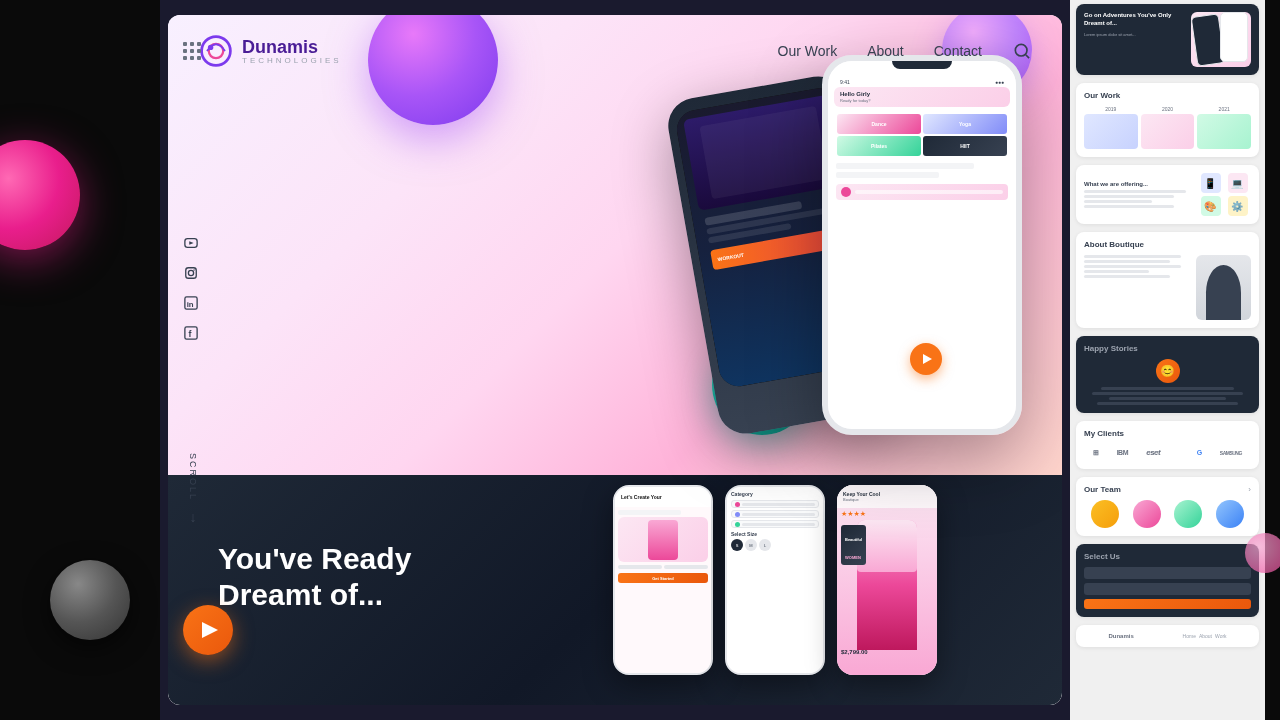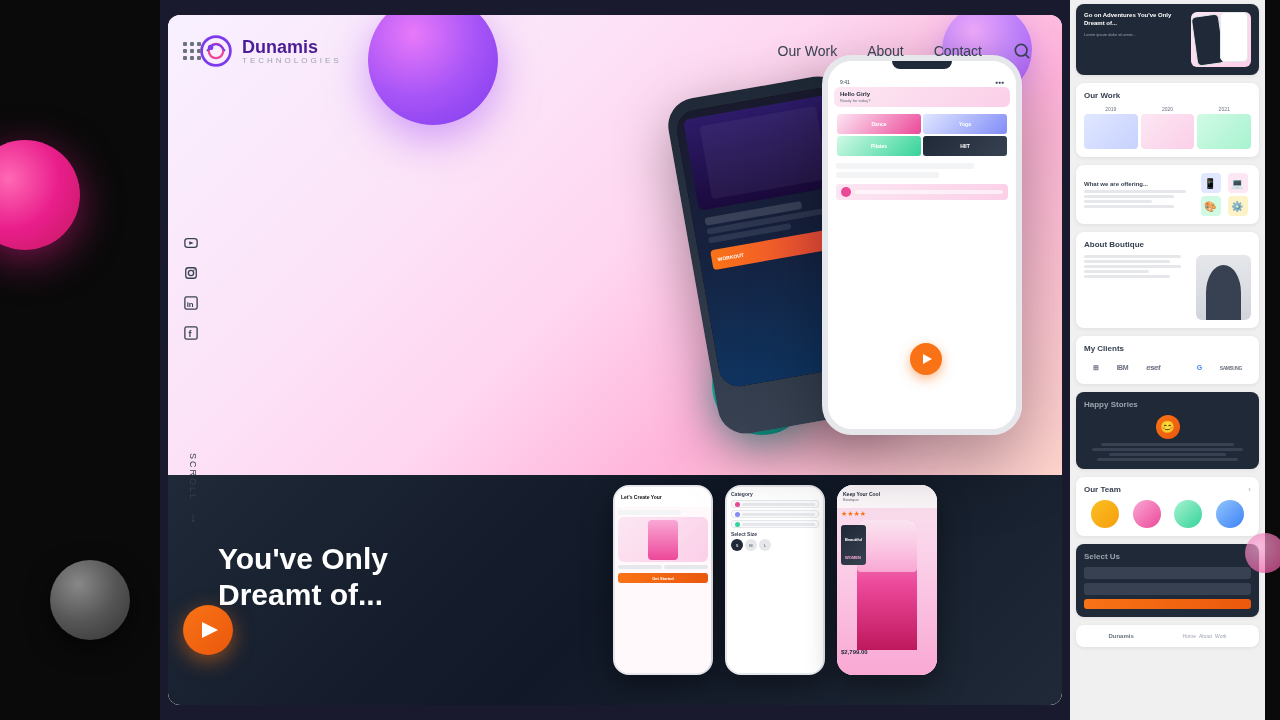--- a/index.html
+++ b/index.html
@@ -902,21 +902,21 @@
       <div class="play-triangle" style="width:0;height:0;border-top:5px solid transparent;border-bottom:5px solid transparent;border-left:9px solid #fff;margin-left:2px;"></div>
     </div>
   </div>
 
   <div class="cone"></div>
 
   <div class="dark-section">
     <div class="dark-section-text">
       <h2 class="dark-title">
         <br>
-        <span>You've Only</span><br>
+        <span>You've Ready</span><br>
         <span>Dreamt of...</span>
       </h2>
     </div>
 
     <div class="ds-play-btn">
       <div class="play-triangle"></div>
     </div>
 
     <div class="dark-section-phones">
 
@@ -1076,47 +1076,47 @@
           <div class="rp-line rp-line-short"></div>
           <div class="rp-line rp-line-medium"></div>
         </div>
       </div>
       <div class="rp-about-person">
         <div class="rp-person-silhouette"></div>
       </div>
     </div>
   </div>
 
+  <div class="rp-card rp-card-dark">
+    <div class="rp-card-title rp-card-title-light">Happy Stories</div>
+    <div class="rp-happy">
+      <div class="rp-happy-avatar">
+        <span style="font-size:12px;">😊</span>
+      </div>
+      <div class="rp-happy-lines">
+        <div class="rp-happy-line" style="width:80%;height:3px;"></div>
+        <div class="rp-happy-line" style="width:90%;height:3px;"></div>
+        <div class="rp-happy-line" style="width:70%;height:3px;"></div>
+        <div class="rp-happy-line" style="width:85%;height:3px;"></div>
+      </div>
+    </div>
+  </div>
+
   <div class="rp-card">
     <div class="rp-card-title">My Clients</div>
     <div class="rp-clients">
       <span class="rp-client-logo">⊞</span>
       <span class="rp-client-logo">IBM</span>
       <span class="rp-client-logo" style="font-size:8px;font-style:italic;">eset</span>
       <span class="rp-client-logo" style="font-size:10px;"></span>
       <span class="rp-client-logo" style="color:#4285F4;">G</span>
       <span class="rp-client-logo" style="font-size:5px;letter-spacing:-0.5px;">SAMSUNG</span>
     </div>
   </div>
 
-  <div class="rp-card rp-card-dark">
-    <div class="rp-card-title rp-card-title-light">Happy Stories</div>
-    <div class="rp-happy">
-      <div class="rp-happy-avatar">
-        <span style="font-size:12px;">😊</span>
-      </div>
-      <div class="rp-happy-lines">
-        <div class="rp-happy-line" style="width:80%;height:3px;"></div>
-        <div class="rp-happy-line" style="width:90%;height:3px;"></div>
-        <div class="rp-happy-line" style="width:70%;height:3px;"></div>
-        <div class="rp-happy-line" style="width:85%;height:3px;"></div>
-      </div>
-    </div>
-  </div>
-
   <div class="rp-card">
     <div style="display:flex;justify-content:space-between;align-items:center;margin-bottom:6px;">
       <span class="rp-card-title" style="margin:0;">Our Team</span>
       <span style="font-size:8px;color:#9ca3af;">›</span>
     </div>
     <div class="rp-team">
       <div class="rp-team-avatar rp-team-avatar-1"></div>
       <div class="rp-team-avatar rp-team-avatar-2"></div>
       <div class="rp-team-avatar rp-team-avatar-3"></div>
       <div class="rp-team-avatar rp-team-avatar-4"></div>

